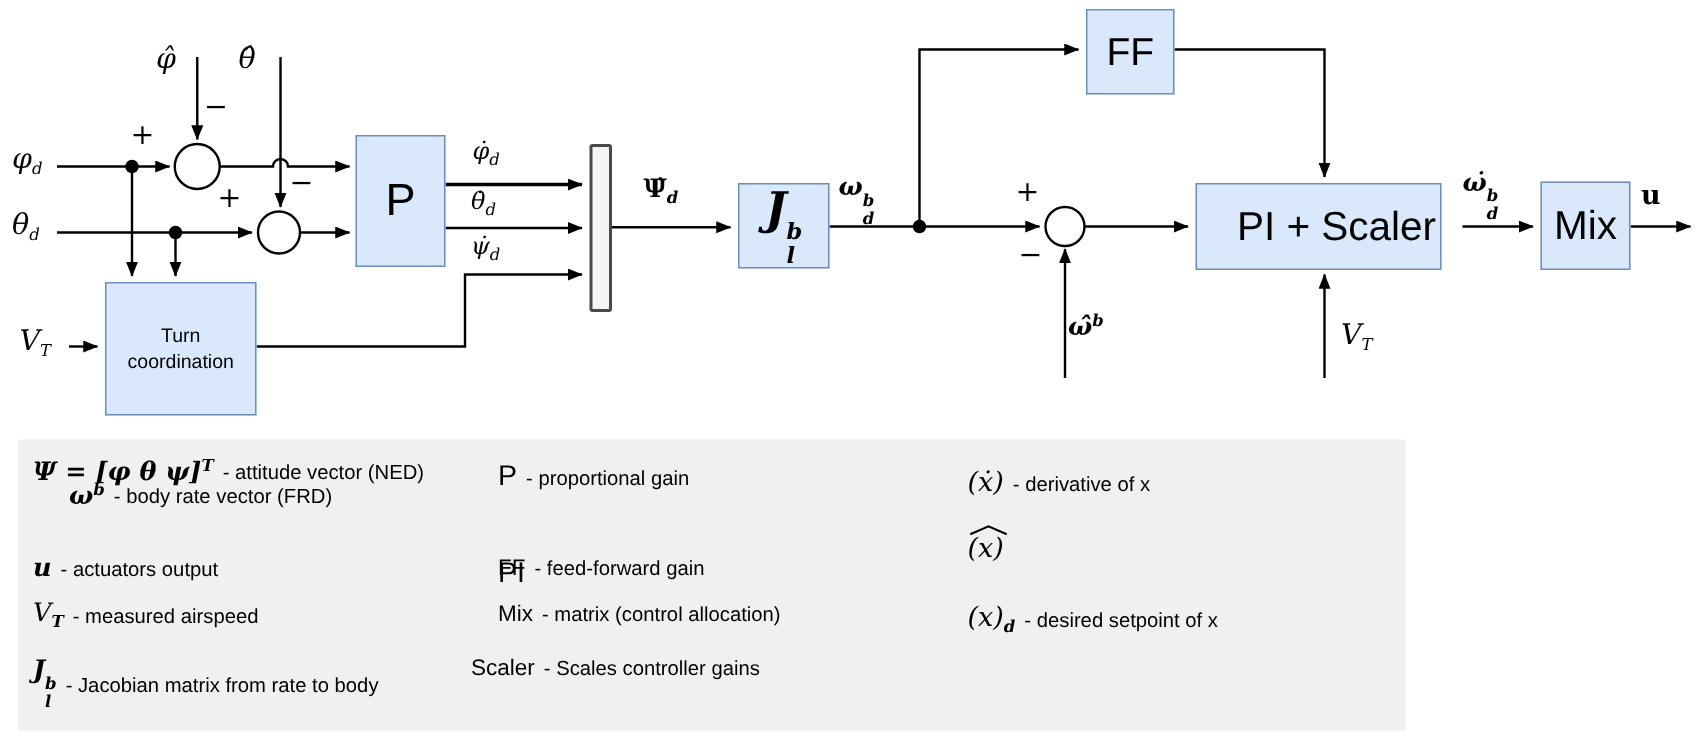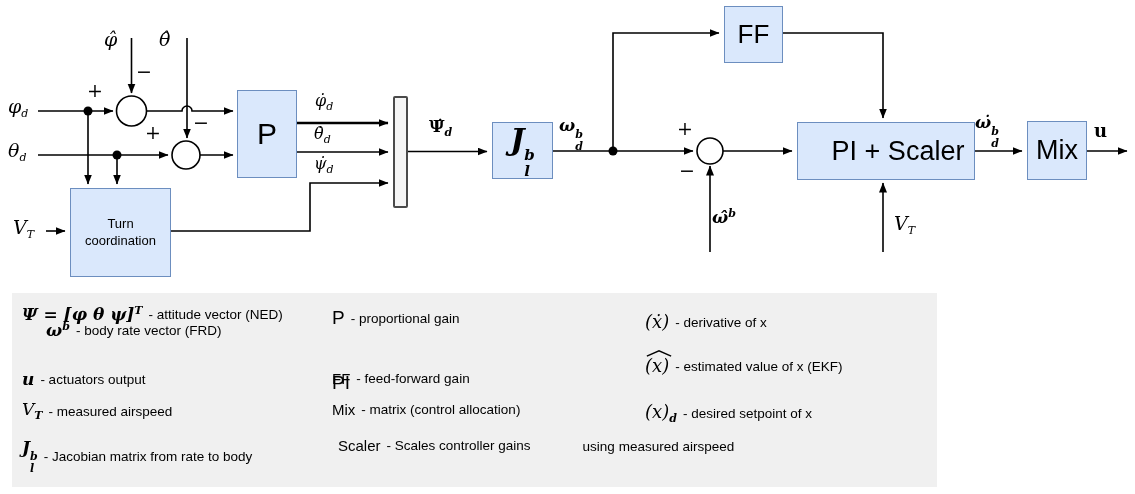--- a/index.html
+++ b/index.html
@@ -7,21 +7,21 @@
          font-family:"Liberation Sans",sans-serif;color:#000;}
   .wiring{position:absolute;left:0;top:0;}
 
   
   .blk{position:absolute;background:#dae8fc;border:1.6px solid #6c8ebf;
        display:flex;align-items:center;justify-content:center;box-sizing:border-box;}
   .blk-p{left:237px;top:90px;width:60px;height:88px;font-size:30px;}
   .blk-turn{left:70px;top:188px;width:101px;height:89px;font-size:13px;line-height:1.25;text-align:center;flex-direction:column;}
   .blk-j{left:492px;top:122px;width:61px;height:57px;}
   .blk-ff{left:724px;top:6px;width:59px;height:57px;font-size:26px;}
-  .blk-pi{left:797px;top:122px;width:178px;height:58px;font-size:27px;padding-left:24px;}
+  .blk-pi{left:797px;top:122px;width:164px;height:58px;font-size:27px;padding-left:24px;}
   .blk-mix{left:1027px;top:121px;width:60px;height:59px;font-size:27px;}
   .mux{position:absolute;left:393px;top:96px;width:15px;height:112px;background:#f5f5f5;
        border:2px solid #4a4a4a;border-radius:2px;box-sizing:border-box;}
 
   
   .lab{position:absolute;font-family:"DejaVu Serif",serif;font-style:italic;font-size:19px;
        line-height:1;white-space:nowrap;}
   .sm{font-size:16px;}
   .md{font-size:17px;}
   .b{font-weight:bold;}
@@ -179,40 +179,38 @@
       <span class="col2term bt-lg">PI</span>
     </div>
     <div class="lrow" style="left:320px;top:77px;">
       <span class="col2term bt">FF</span>
       <span class="desc">- feed-forward gain</span>
     </div>
     <div class="lrow" style="left:320px;top:108px;">
       <span class="col2term bt">Mix</span>
       <span class="desc">- matrix (control allocation)</span>
     </div>
-    <div class="lrow" style="left:326px;top:144px;align-items:flex-start;flex-direction:row;">
+    <div class="lrow" style="left:302px;top:144px;align-items:flex-start;flex-direction:column;">
       <span style="display:flex;align-items:center;">
         <span class="col2term bt">Scaler</span>
         <span class="desc">- Scales controller gains</span>
       </span>
-      <span class="desc2">using measured airspeed</span>
     </div>
 
     <div class="lrow" style="left:633px;top:20px;">
       <span class="mt" style="font-weight:normal;font-size:18px;">(ẋ)</span>
       <span class="desc">- derivative of x</span>
     </div>
     <div class="lrow" style="left:633px;top:64px;">
       <span class="mt widehat" style="font-weight:normal;font-size:18px;">
         <svg viewBox="0 0 30 8" preserveAspectRatio="none">
             <path d="M1,7 L15,1 L29,7" stroke="#000" stroke-width="1.6" fill="none"></path>
           </svg>
         <span>(x)</span>
       </span>
-      <span class="desc">- estimated value of x (EKF)</span>
     </div>
     <div class="lrow" style="left:633px;top:110px;">
       <span class="mt" style="font-weight:normal;font-size:18px;"><span>(x)</span><sub class="sb">d</sub></span>
       <span class="desc">- desired setpoint of x</span>
     </div>
 
   </div>
 </div>
 
 </body></html>

